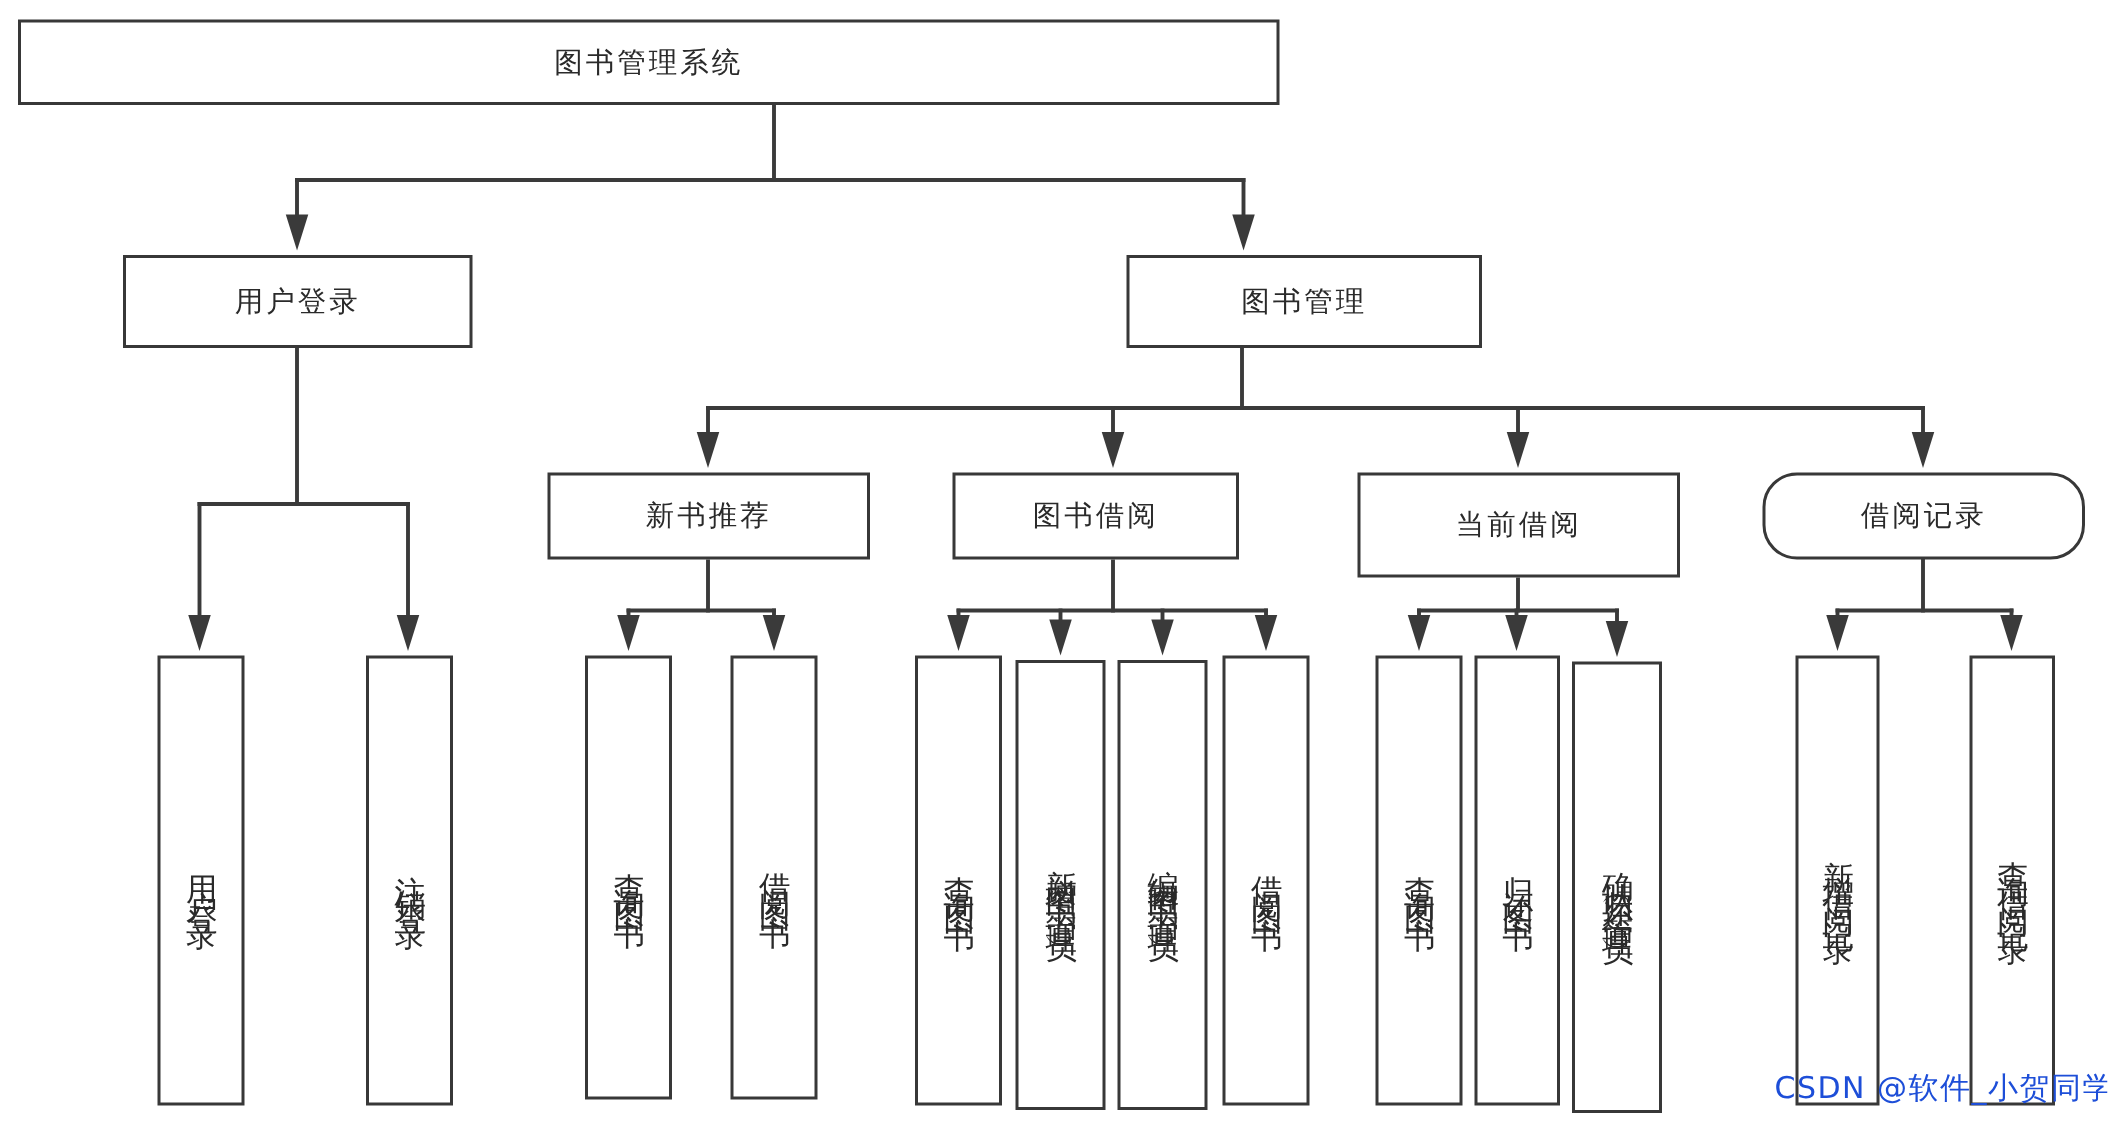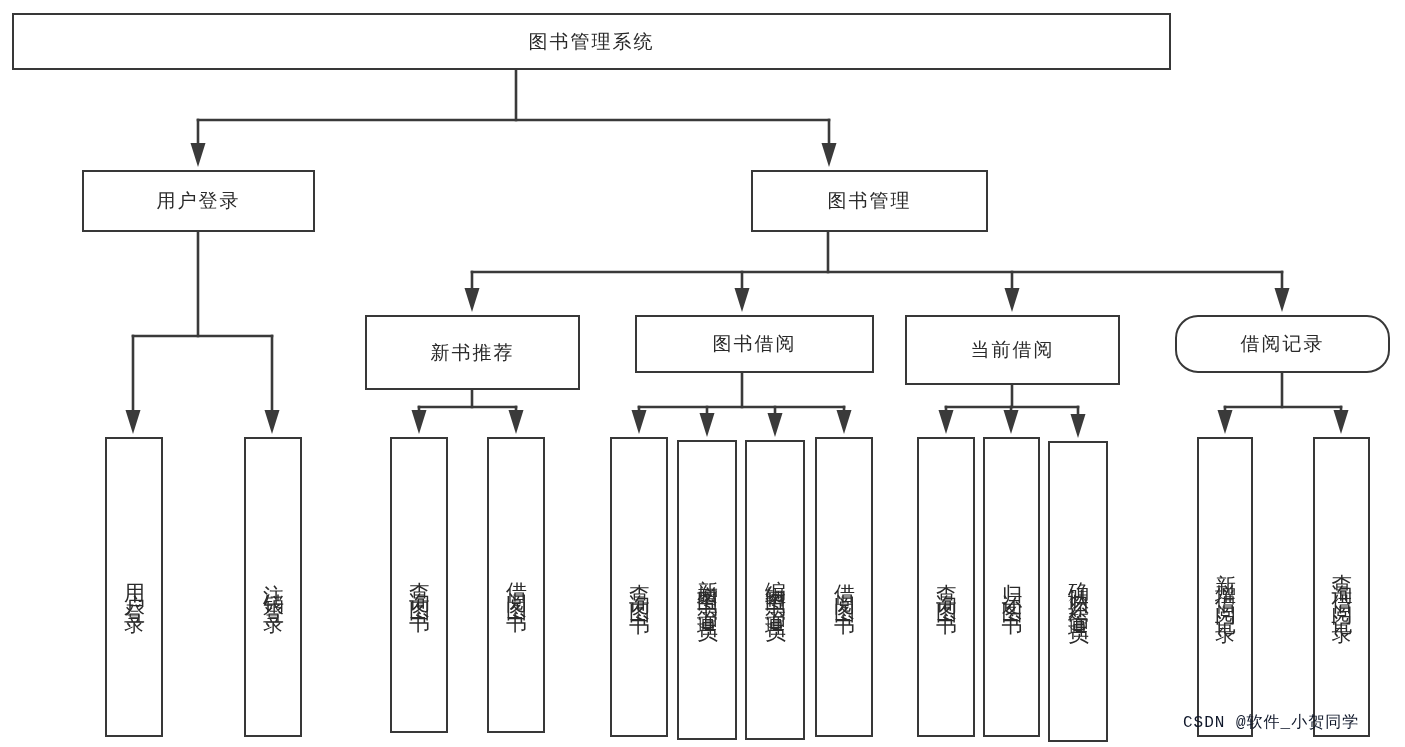--- a/index.html
+++ b/index.html
@@ -36,25 +36,25 @@
   .hbox { font-size: 19px; letter-spacing: 2px; }
   .vtext {
     writing-mode: vertical-rl;
     text-orientation: mixed;
     font-size: 21px;
     letter-spacing: 10px;
     line-height: 1;
   }
   .vtext-long { letter-spacing: 6px; }
   
-  .b-root            { left: 12px;   top: 13px;  width: 1159px; height: 57px; }
+  .b-root            { left: 12px;   top: 13px;  width: 841px; height: 57px; }
   .b-user-login      { left: 82px;   top: 170px; width: 233px;  height: 62px; }
   .b-book-mgmt       { left: 710px;  top: 170px; width: 237px;  height: 62px; margin-left: 41px; }
-  .b-new-book-rec    { left: 365px;  top: 315px; width: 215px;  height: 75px; align-items: center; }
-  .b-book-borrow     { left: 635px;  top: 315px; width: 239px;  height: 58px; }
+  .b-new-book-rec    { left: 365px;  top: 315px; width: 215px;  height: 58px; align-items: center; }
+  .b-book-borrow     { left: 635px;  top: 315px; width: 191px;  height: 58px; }
   .b-current-borrow  { left: 905px;  top: 315px; width: 215px;  height: 70px; text-align: center; }
   .b-borrow-records  { left: 1175px; top: 315px; width: 215px;  height: 58px; border-radius: 23px; }
   
   .b-ul-login        { left: 105px;  top: 437px; width: 58px; height: 300px; }
   .b-ul-logout       { left: 244px;  top: 437px; width: 58px; height: 300px; }
   .b-nbr-query       { left: 390px;  top: 437px; width: 58px; height: 296px; }
   .b-nbr-borrow      { left: 487px;  top: 437px; width: 58px; height: 296px; }
   .b-bb-query        { left: 610px;  top: 437px; width: 58px; height: 300px; }
   .b-bb-add          { left: 677px;  top: 440px; width: 60px; height: 300px; }
   .b-bb-edit         { left: 745px;  top: 440px; width: 60px; height: 300px; }
@@ -62,25 +62,24 @@
   .b-cb-query        { left: 917px;  top: 437px; width: 58px; height: 300px; }
   .b-cb-return       { left: 983px;  top: 437px; width: 57px; height: 300px; }
   .b-cb-confirm      { left: 1048px; top: 441px; width: 60px; height: 301px; }
   .b-br-add          { left: 1197px; top: 437px; width: 56px; height: 300px; }
   .b-br-query        { left: 1313px; top: 437px; width: 57px; height: 300px; }
   .watermark {
     position: absolute;
     left: 1183px;
     top: 712px;
     width: 215px;
-    font-size: 16px;
+    font-size: 20px;
     letter-spacing: 1px;
-    color: #0f172a;
+    color: #1d4ed8;
     white-space: nowrap;
-    font-family: Liberation Mono, monospace;
   }
 </style>
 </head>
 <body>
 
 <div class="canvas">
 
   <svg class="connectors" viewBox="0 0 1405 747" aria-hidden="true">
 
     <g>

